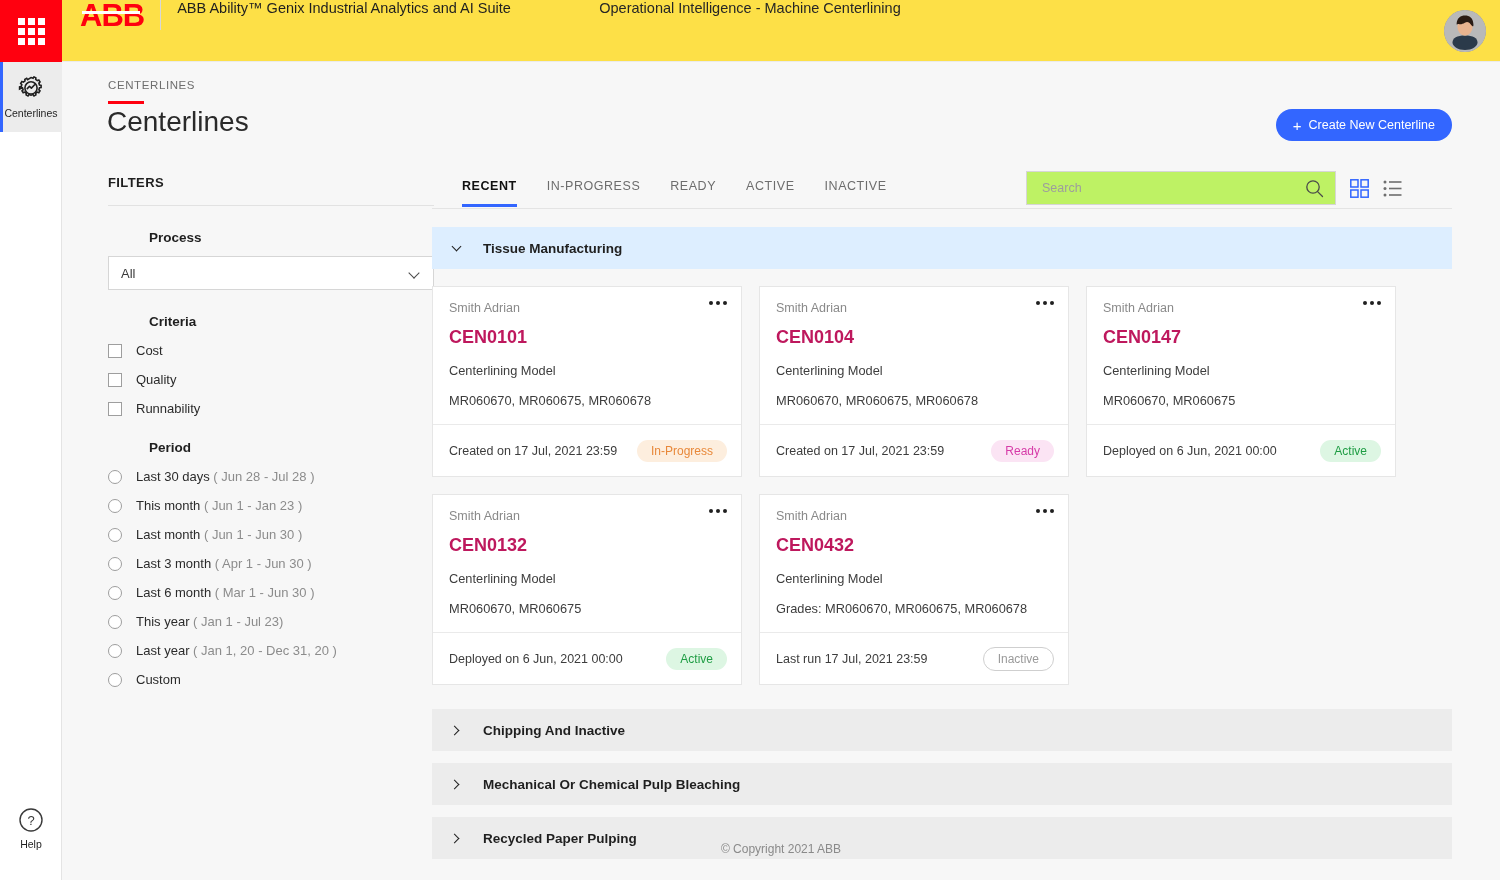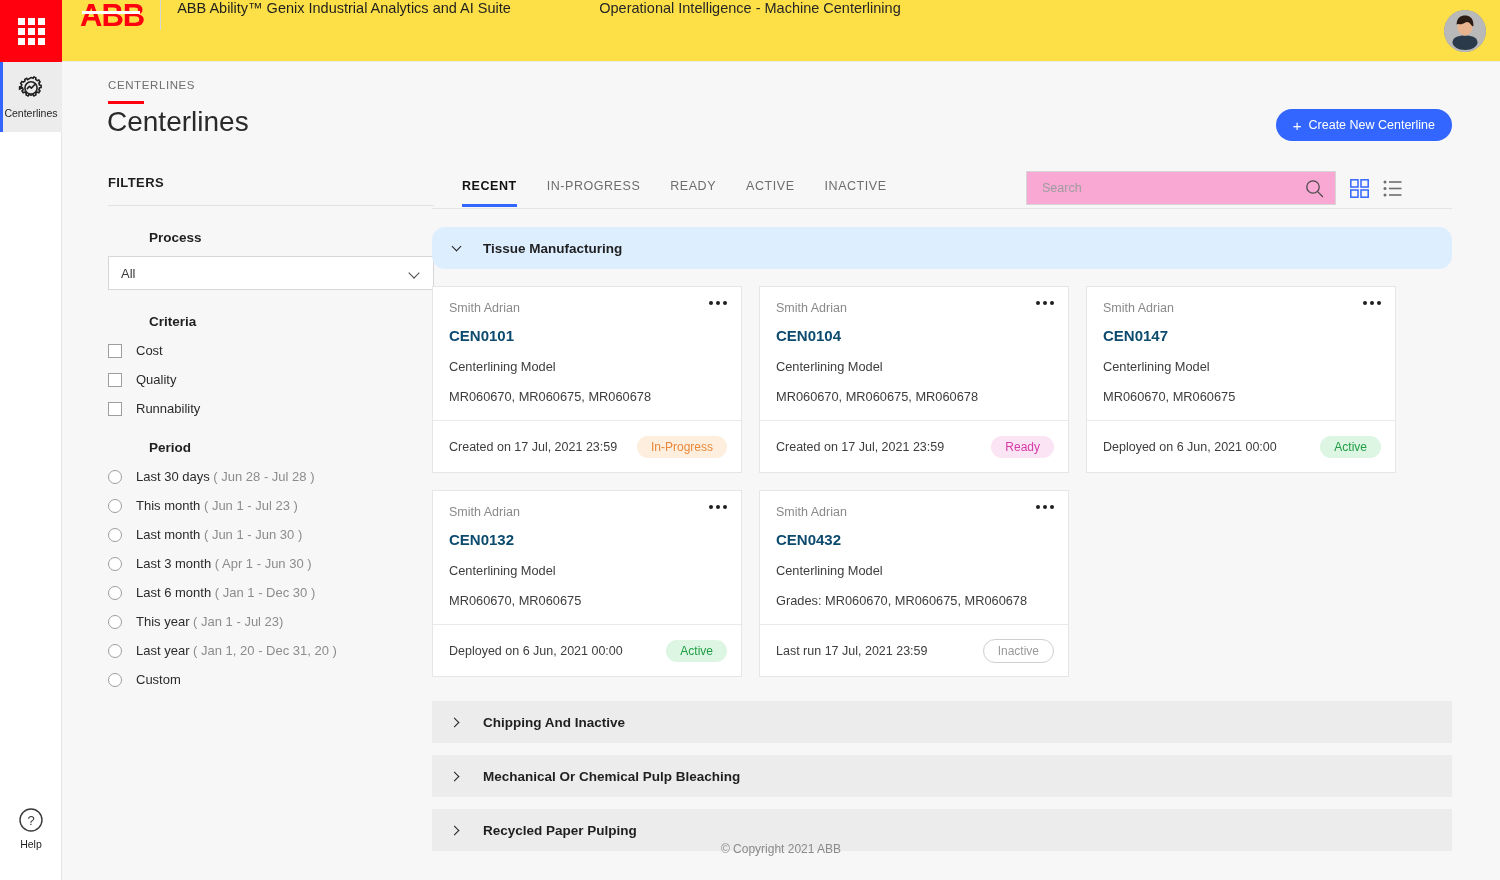--- a/index.html
+++ b/index.html
@@ -130,56 +130,56 @@
   }
   .tab.active { color: #111; font-weight: bold; }
   .tab.active::after {
     content: ""; position: absolute; left: 0; right: 0; bottom: -1px; height: 3px;
     background: #3366ff;
   }
   .search-wrap {
     position: absolute; right: 50px; top: 4px; display: flex; align-items: center; gap: 14px;
   }
   .search-box {
-    width: 310px; height: 34px; background: #f9a8d4; border: 1px solid #d6d6d6;
+    width: 310px; height: 34px; background: #bef264; border: 1px solid #d6d6d6;
     display: flex; align-items: center; padding: 0 11px 0 13px;
   }
   .search-box input {
     border: none; outline: none; flex: 1; font-size: 12.5px;
     font-family: inherit; color: #3a3a3a; background: transparent;
   }
   .search-box input::placeholder { color: #9d9d9d; }
   .icon-btn { cursor: pointer; display: flex; align-items: center; }
 
   .group-head {
     height: 42px; display: flex; align-items: center; cursor: pointer;
     font-size: 13.5px; font-weight: bold; color: #1f1f1f; padding-left: 15px;
   }
-  .group-head.expanded { background: #ddeeff; border-radius: 13px; }
+  .group-head.expanded { background: #ddeeff; }
   .group-head.collapsed { background: #ececec; margin-top: 12px; }
   .group-head .caret { width: 18px; display: flex; justify-content: center; margin-right: 18px; }
   .caret i {
     display: block; width: 7px; height: 7px; border-right: 1.8px solid #1f1f1f;
     border-bottom: 1.8px solid #1f1f1f;
   }
   .caret.down i { transform: rotate(45deg); margin-top: -3px; }
   .caret.right i { transform: rotate(-45deg); margin-left: -3px; }
 
   .cards { display: flex; flex-wrap: wrap; gap: 17px; padding-top: 17px; }
   .card {
     width: 310px; background: #fff; border: 1px solid #e6e6e6;
     display: flex; flex-direction: column;
   }
   .card-body { padding: 14px 16px 16px 16px; position: relative; }
   .card-owner { font-size: 12.5px; color: #8a8a8a; }
   .dots {
     position: absolute; right: 14px; top: 14px; display: flex; gap: 3px; cursor: pointer;
   }
   .dots i { width: 4px; height: 4px; border-radius: 50%; background: #1f1f1f; display: block; }
-  .card-id { font-size: 15px; font-weight: bold; color: #0c4a6e; margin-top: 12px; }
+  .card-id { font-size: 18px; font-weight: bold; color: #be185d; margin-top: 12px; }
   .card-model { font-size: 12.8px; color: #3d3d3d; margin-top: 15px; }
   .card-grades { font-size: 12.8px; color: #3d3d3d; margin-top: 15px; }
   .card-foot {
     border-top: 1px solid #eaeaea; height: 52px; display: flex; align-items: center;
     justify-content: space-between; padding: 0 14px 0 16px;
   }
   .card-date { font-size: 12.5px; color: #3d3d3d; }
   .badge {
     font-size: 12px; border-radius: 12px; padding: 5px 14px; line-height: 1;
   }
@@ -279,36 +279,36 @@
 
     <div class="f-label">Period</div>
     <div class="opt">
       <span class="rbox"></span>
       <span class="txt"><span>Last 30 days</span>
       <span class="range">( Jun 28 - Jul 28 )</span></span>
     </div>
     <div class="opt">
       <span class="rbox"></span>
       <span class="txt"><span>This month</span>
-      <span class="range">( Jun 1 - Jul 23 )</span></span>
+      <span class="range">( Jun 1 - Jan 23 )</span></span>
     </div>
     <div class="opt">
       <span class="rbox"></span>
       <span class="txt"><span>Last month</span>
       <span class="range">( Jun 1 - Jun 30 )</span></span>
     </div>
     <div class="opt">
       <span class="rbox"></span>
       <span class="txt"><span>Last  3 month</span>
       <span class="range">( Apr 1 - Jun 30 )</span></span>
     </div>
     <div class="opt">
       <span class="rbox"></span>
       <span class="txt"><span>Last  6 month</span>
-      <span class="range">( Jan 1 - Dec 30 )</span></span>
+      <span class="range">( Mar 1 - Jun 30 )</span></span>
     </div>
     <div class="opt">
       <span class="rbox"></span>
       <span class="txt"><span>This year</span>
       <span class="range">( Jan 1 - Jul 23)</span></span>
     </div>
     <div class="opt">
       <span class="rbox"></span>
       <span class="txt"><span>Last year</span>
       <span class="range">( Jan 1, 20 - Dec 31, 20 )</span></span>

